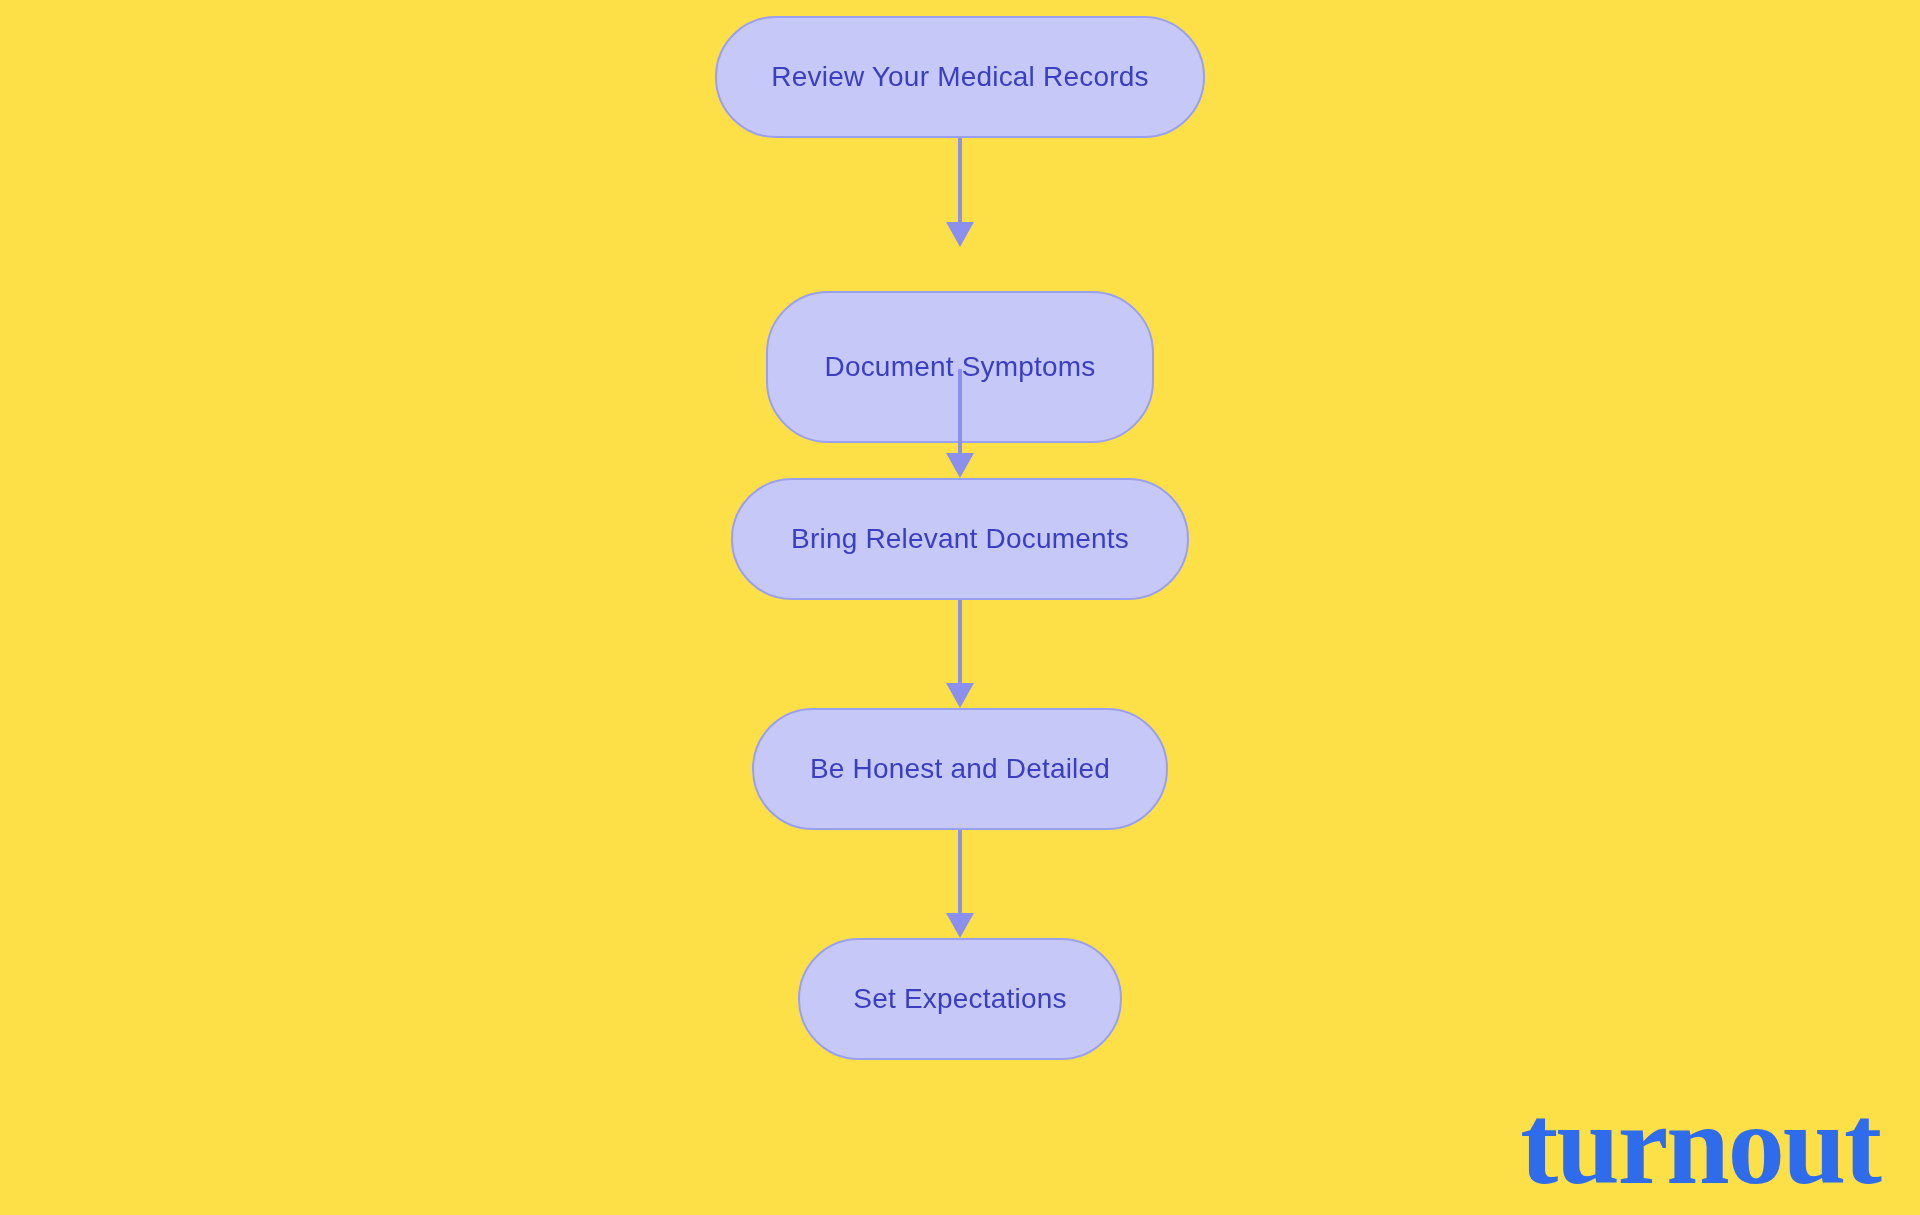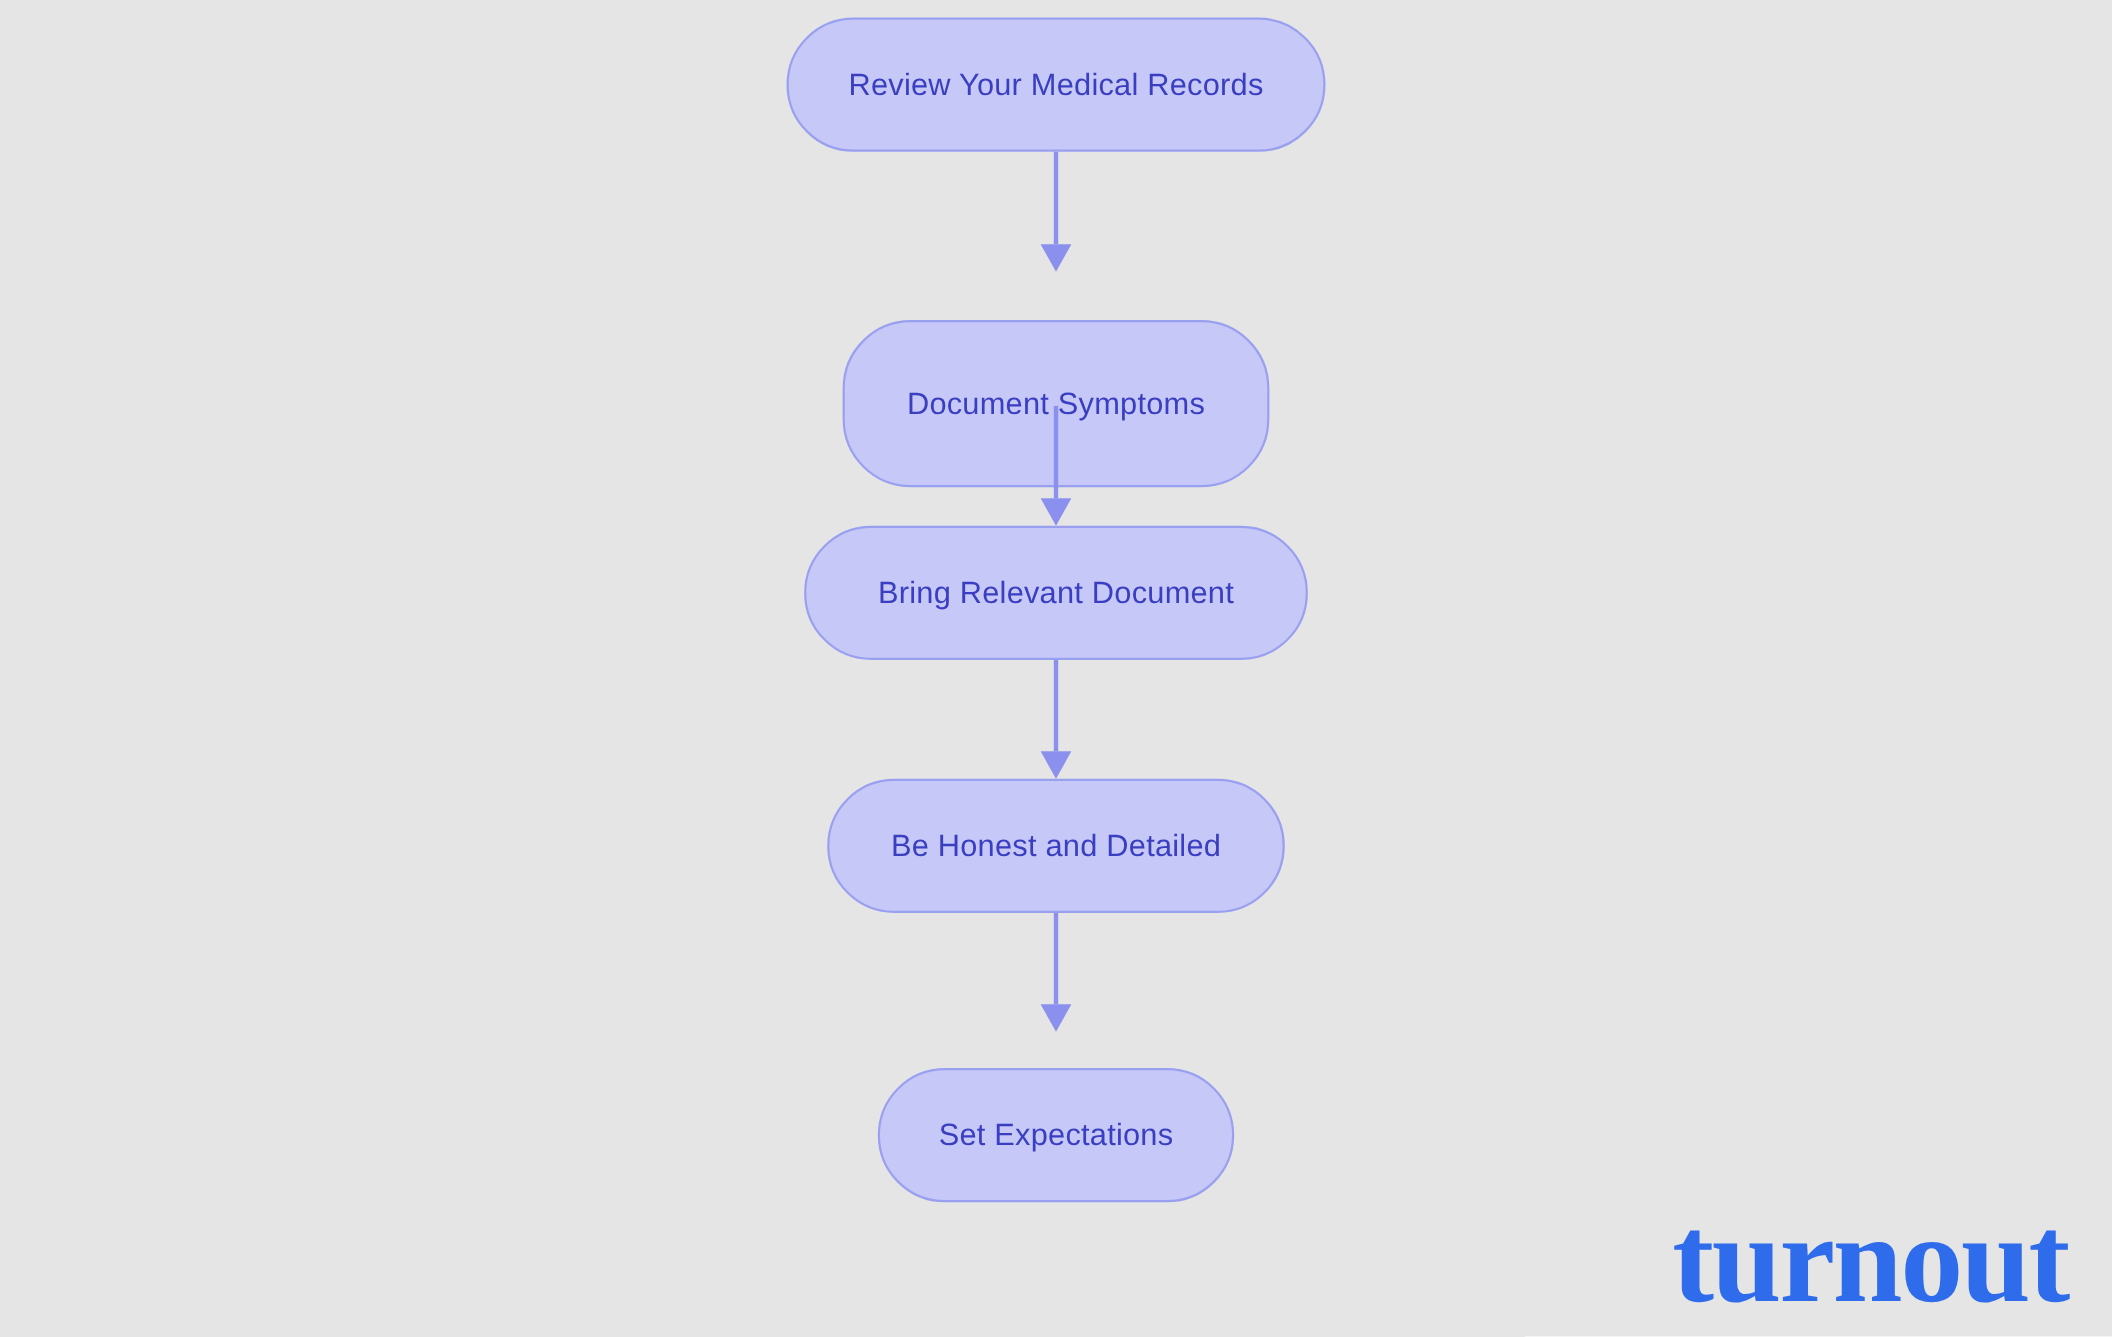--- a/index.html
+++ b/index.html
@@ -1,21 +1,21 @@
 <!DOCTYPE html>
 <html style="--node-fill: #c6c8f7; --node-border: #9aa0f0; --node-text: #3a3ec0; --arrow: #8b90ee; --logo: #2f6ceb; --background: #ffffff;"><head>
 <meta charset="utf-8">
 <style>
   * { margin: 0; padding: 0; box-sizing: border-box; }
   html, body { background: #ffffff; }
   .canvas {
     position: relative;
     width: 1920px;
     height: 1215px;
-    background: #e5e5e5;
+    background: #fde047;
     overflow: hidden;
     font-family: "Liberation Sans", "DejaVu Sans", sans-serif;
   }
   .node {
     position: absolute;
     display: flex;
     align-items: center;
     justify-content: center;
     background: var(--node-fill, #c6c8f7);
     border: 2px solid var(--node-border, #9aa0f0);
@@ -56,21 +56,21 @@
     font-weight: 700;
     letter-spacing: -2px;
     line-height: 1;
     font-family: Liberation Serif, serif;
   }
   
   .n0 { left: 715px; top: 16px;  width: 490px; height: 122px; }
   .n1 { left: 766px; top: 251px; width: 388px; height: 152px; margin-top: 40px; }
   .n2 { left: 731px; top: 478px; width: 458px; height: 122px; }
   .n3 { left: 752px; top: 708px; width: 416px; height: 122px; align-items: center; }
-  .n4 { left: 798px; top: 938px; width: 324px; height: 122px; margin-top: 33px; }
+  .n4 { left: 798px; top: 938px; width: 324px; height: 122px; }
   .a0 { left: 946px; top: 138px; height: 109px; }
   .a1 { left: 946px; top: 369px; height: 109px; }
   .a2 { left: 946px; top: 600px; height: 108px; }
   .a3 { left: 946px; top: 830px; height: 108px; }
 </style>
 </head>
 <body>
 
 <div class="canvas">
 
@@ -86,21 +86,21 @@
   <div class="node n1">
     <span class="node-label">Document Symptoms</span>
   </div>
 
   <div class="arrow a1">
     <div class="arrow-line"></div>
     <div class="arrow-head"></div>
   </div>
 
   <div class="node n2">
-    <span class="node-label">Bring Relevant Document</span>
+    <span class="node-label">Bring Relevant Documents</span>
   </div>
 
   <div class="arrow a2">
     <div class="arrow-line"></div>
     <div class="arrow-head"></div>
   </div>
 
   <div class="node n3">
     <span class="node-label">Be Honest and Detailed</span>
   </div>

